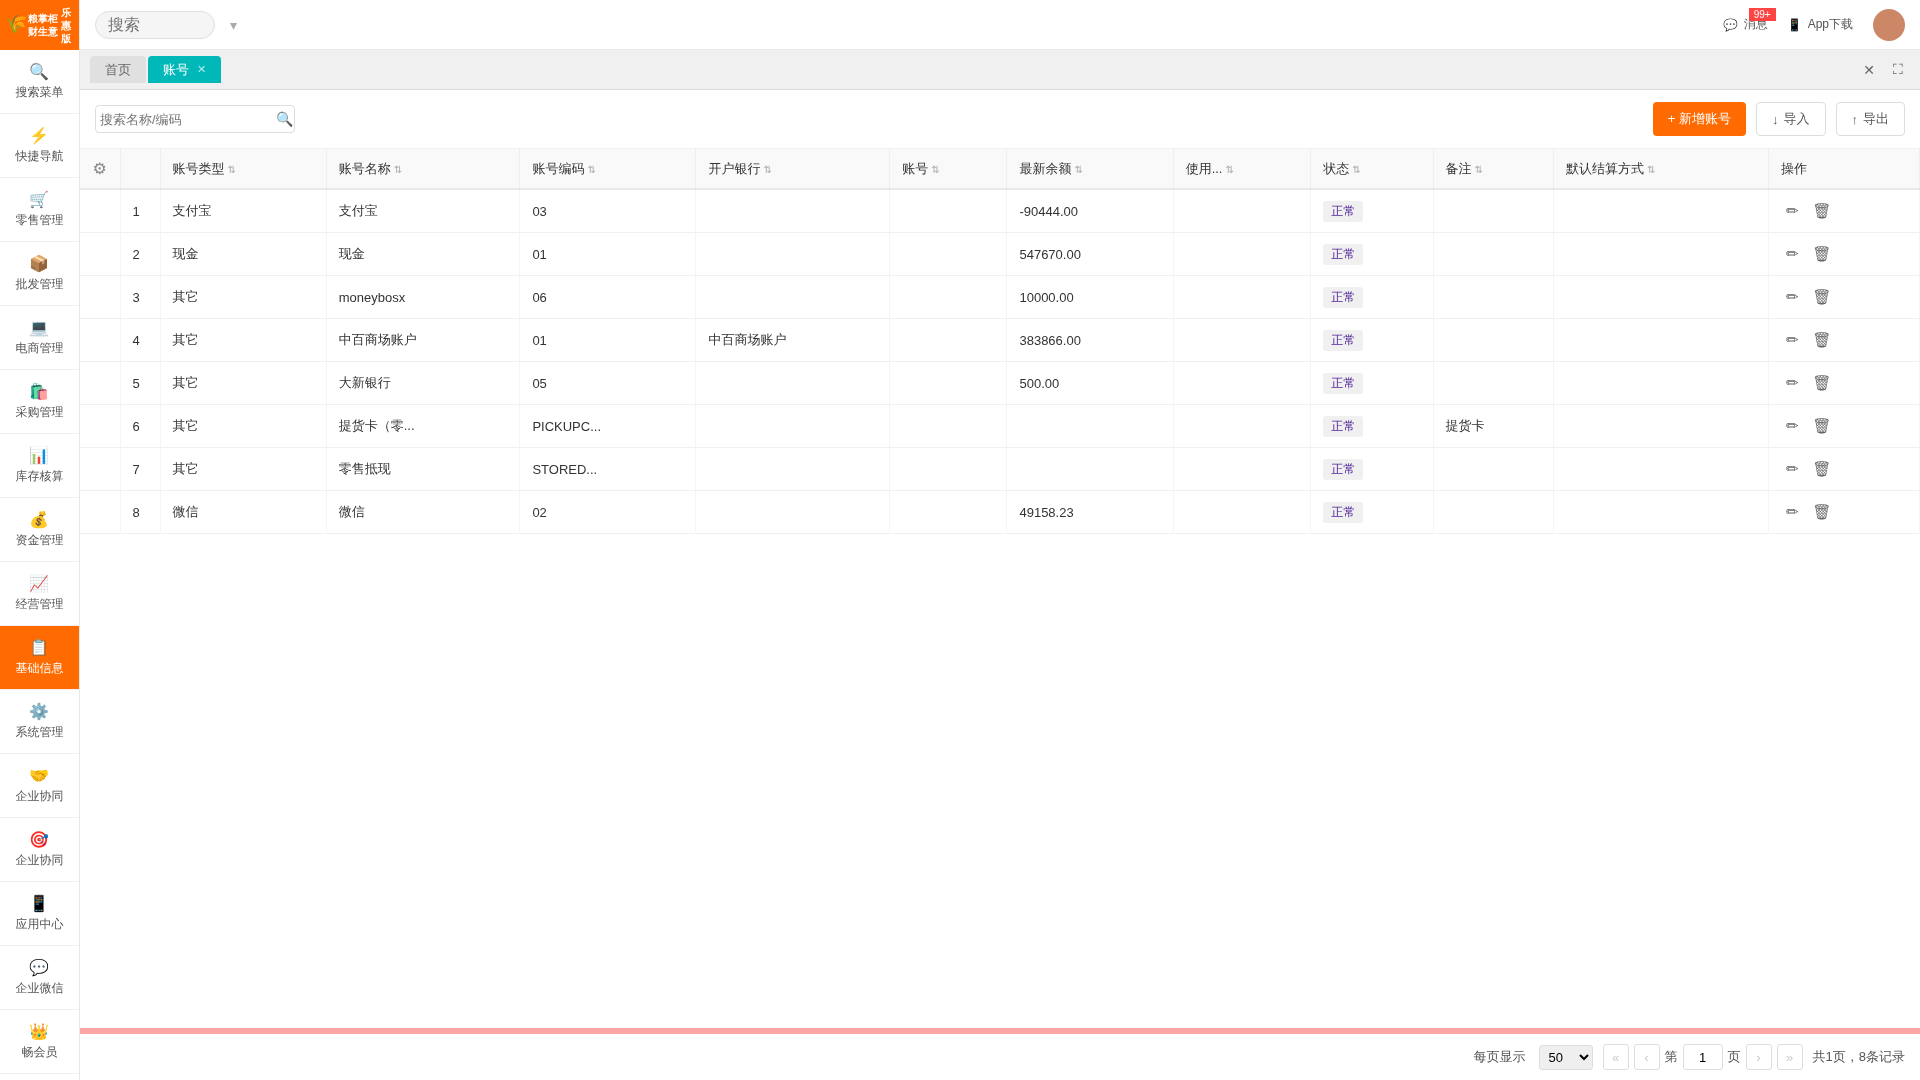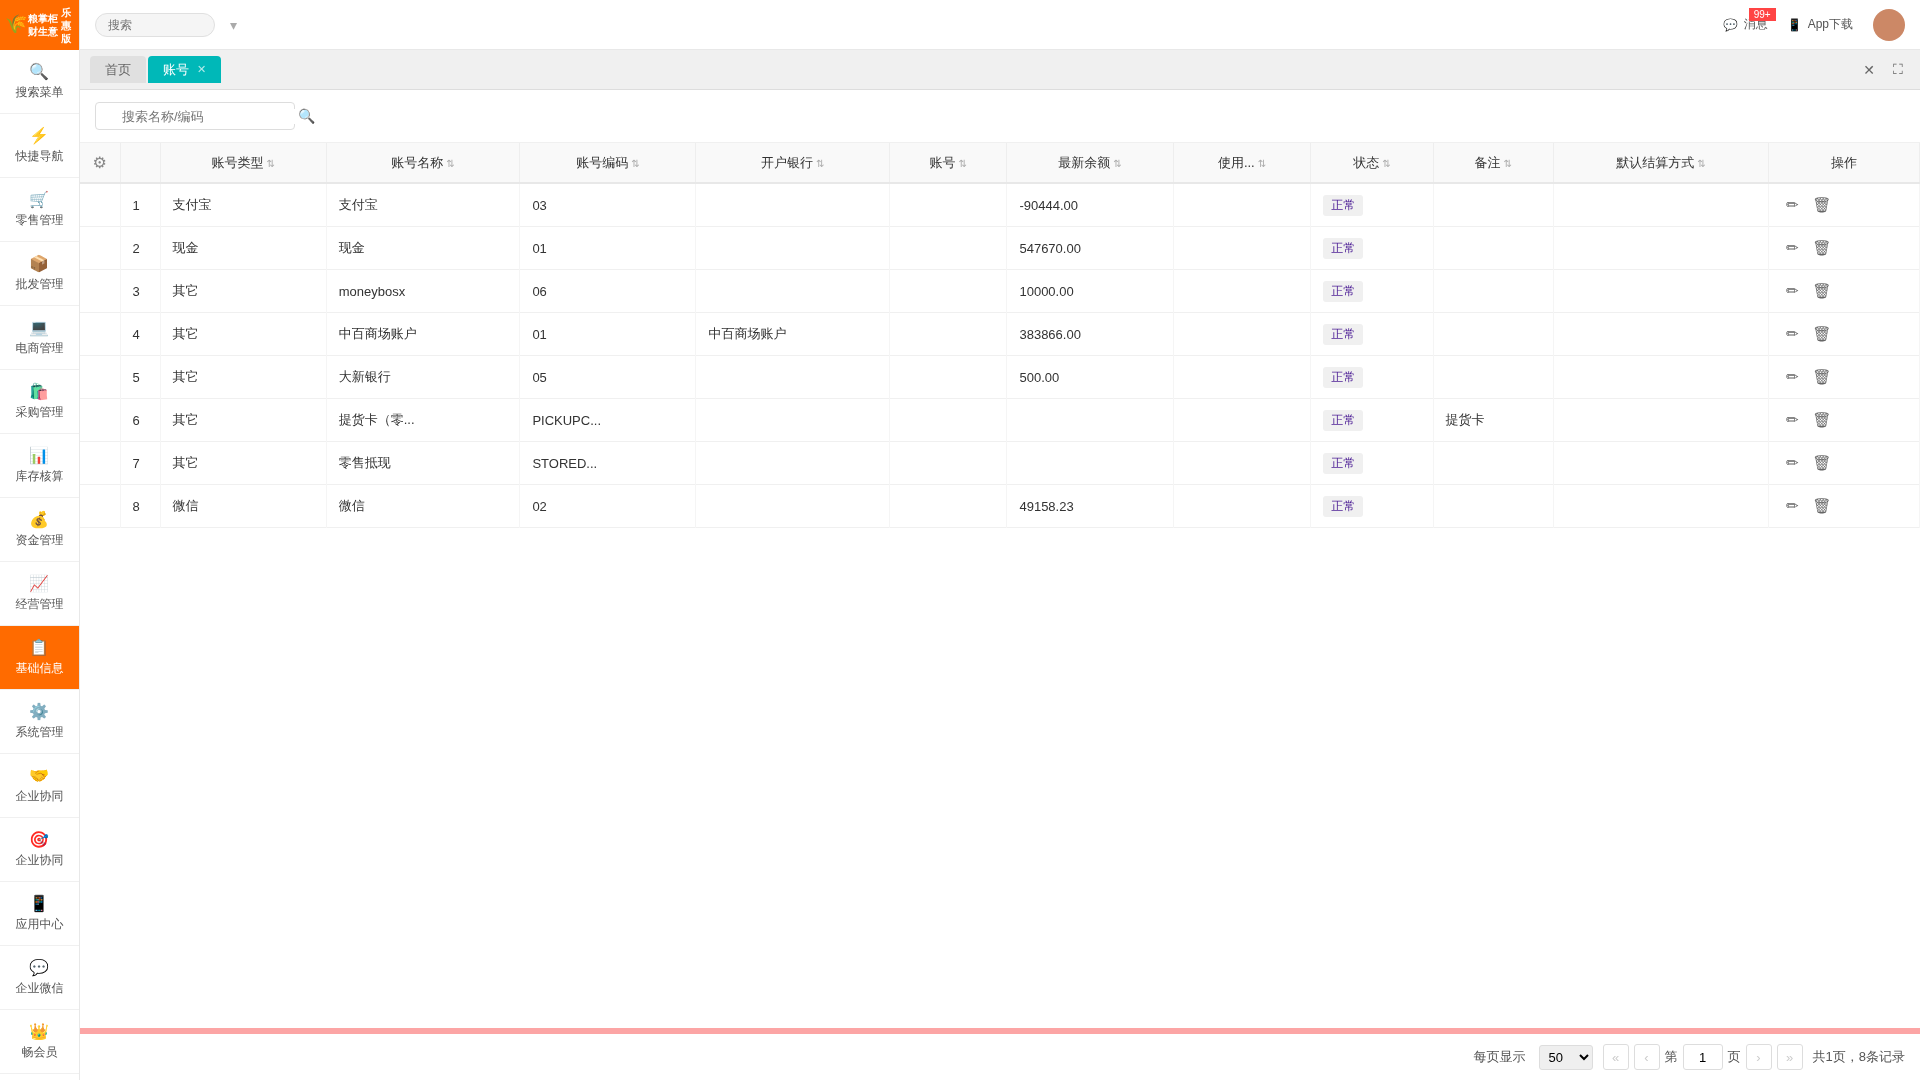--- a/index.html
+++ b/index.html
@@ -69,21 +69,21 @@
     .topbar-left {
       display: flex;
       align-items: center;
       gap: 15px;
     }
     .search-box-top {
       background: #f5f5f5;
       border: 1px solid #e0e0e0;
       border-radius: 15px;
       padding: 4px 12px;
-      font-size: 12px;
+      font-size: 16px;
       color: #aaa;
       width: 120px;
     }
     .topbar-right {
       display: flex;
       align-items: center;
       gap: 20px;
     }
     .msg-btn {
       display: flex;
@@ -176,21 +176,21 @@
       display: flex;
       align-items: center;
       justify-content: space-between;
       border-bottom: 1px solid #f0f0f0;
     }
     .search-input-wrap {
       display: flex;
       align-items: center;
       border: 1px solid #ddd;
       border-radius: 4px;
-      padding: 5px 26px;
+      padding: 5px 4px;
       background: white;
       width: 200px;
     }
     .search-input-wrap input {
       border: none;
       outline: none;
       font-size: 13px;
       color: #666;
       flex: 1;
     }
@@ -236,21 +236,21 @@
     table {
       width: 100%;
       border-collapse: collapse;
     }
     thead tr {
       background: #f9f9f9;
       border-bottom: 2px solid #e8e8e8;
     }
     thead th {
       padding: 10px 12px;
-      text-align: center;
+      text-align: left;
       font-weight: 500;
       color: #333;
       font-size: 13px;
       border-right: 1px solid #eee;
       white-space: nowrap;
     }
     thead th.sortable {
       cursor: pointer;
     }
     thead th .sort-icon {
@@ -398,20 +398,31 @@
     </div>
   </div>
 
   <div class="content-area">
 
     <div class="toolbar">
       <div class="search-input-wrap">
         <input type="text" placeholder="搜索名称/编码" style="">
         <span class="search-icon-btn">🔍</span>
       </div>
+      <div class="toolbar-buttons">
+        <button class="btn-primary">+ 新增账号</button>
+        <button class="btn-outline">
+          <span>↓</span>
+          <span>导入</span>
+        </button>
+        <button class="btn-outline">
+          <span>↑</span>
+          <span>导出</span>
+        </button>
+      </div>
     </div>
 
     <div class="table-wrap">
       <table>
         <thead>
           <tr>
             <th class="settings-col"><span class="gear-icon">⚙</span></th>
             <th style="width:40px;"></th>
             <th class="sortable">账号类型<span class="sort-icon">⇅</span></th>
             <th class="sortable">账号名称<span class="sort-icon">⇅</span></th>

